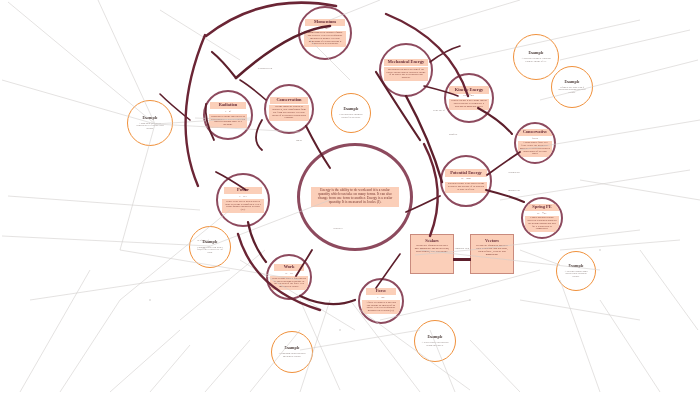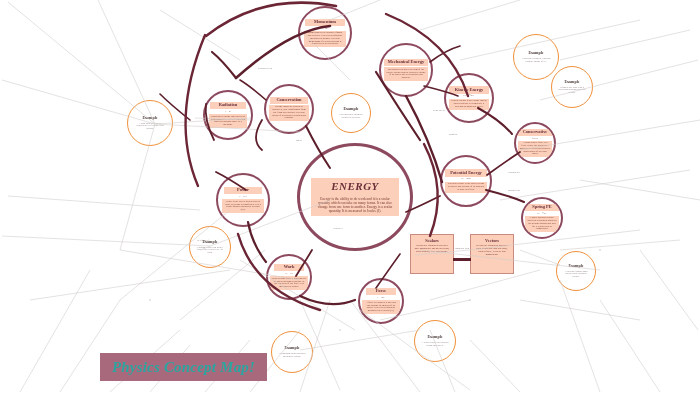--- a/index.html
+++ b/index.html
@@ -224,21 +224,20 @@
       <path d="M206 36 Q 262 -8 336 6" stroke-width="2.6"></path>
       <path d="M386 14 Q 450 40 468 96" stroke-width="2.4"></path>
       <path d="M424 144 Q 448 190 430 236" stroke-width="2.4"></path>
       <path d="M238 234 Q 254 290 320 310" stroke-width="2.4"></path>
     </g>
   </svg>
 
   <div id="nodes">
 
     <div class="node center" style="left:297px;top:143px;width:116px;height:108px;">
-      <div class="title-plate">ENERGY</div>
       <div class="body-plate">Energy is the ability to do work and it is a scalar quantity which can take on many forms. It can also change from one form to another. Energy is a scalar quantity. It is measured in Joules (J).</div>
     </div>
 
     <div class="node maroon" style="left:298px;top:6px;width:54px;height:54px;">
       <div class="title-plate" style="width:40px;">Momentum</div>
       <div class="sub">p = mv</div>
       <div class="body-plate" style="width:42px;">Momentum is the product of mass and velocity. It is a vector quantity measured in kg m/s. The total momentum of a closed system is conserved in all collisions.</div>
     </div>
 
     <div class="node maroon" style="left:264px;top:84px;width:50px;height:50px;">
@@ -356,17 +355,14 @@
     <div class="edge-label" style="left:282px;top:140px;">can be</div>
     <div class="edge-label" style="left:422px;top:110px;">is the rate of</div>
     <div class="edge-label" style="left:436px;top:134px;">transfers</div>
     <div class="edge-label" style="left:497px;top:172px;">depends on</div>
     <div class="edge-label" style="left:497px;top:190px;">measured in</div>
     <div class="edge-label" style="left:186px;top:240px;">is a form of</div>
     <div class="edge-label" style="left:321px;top:228px;">related to</div>
 
   </div>
 
-  <div id="banner">
-    <span>Physics Concept Map!</span>
-  </div>
 
 </div>
 
 </body></html>

